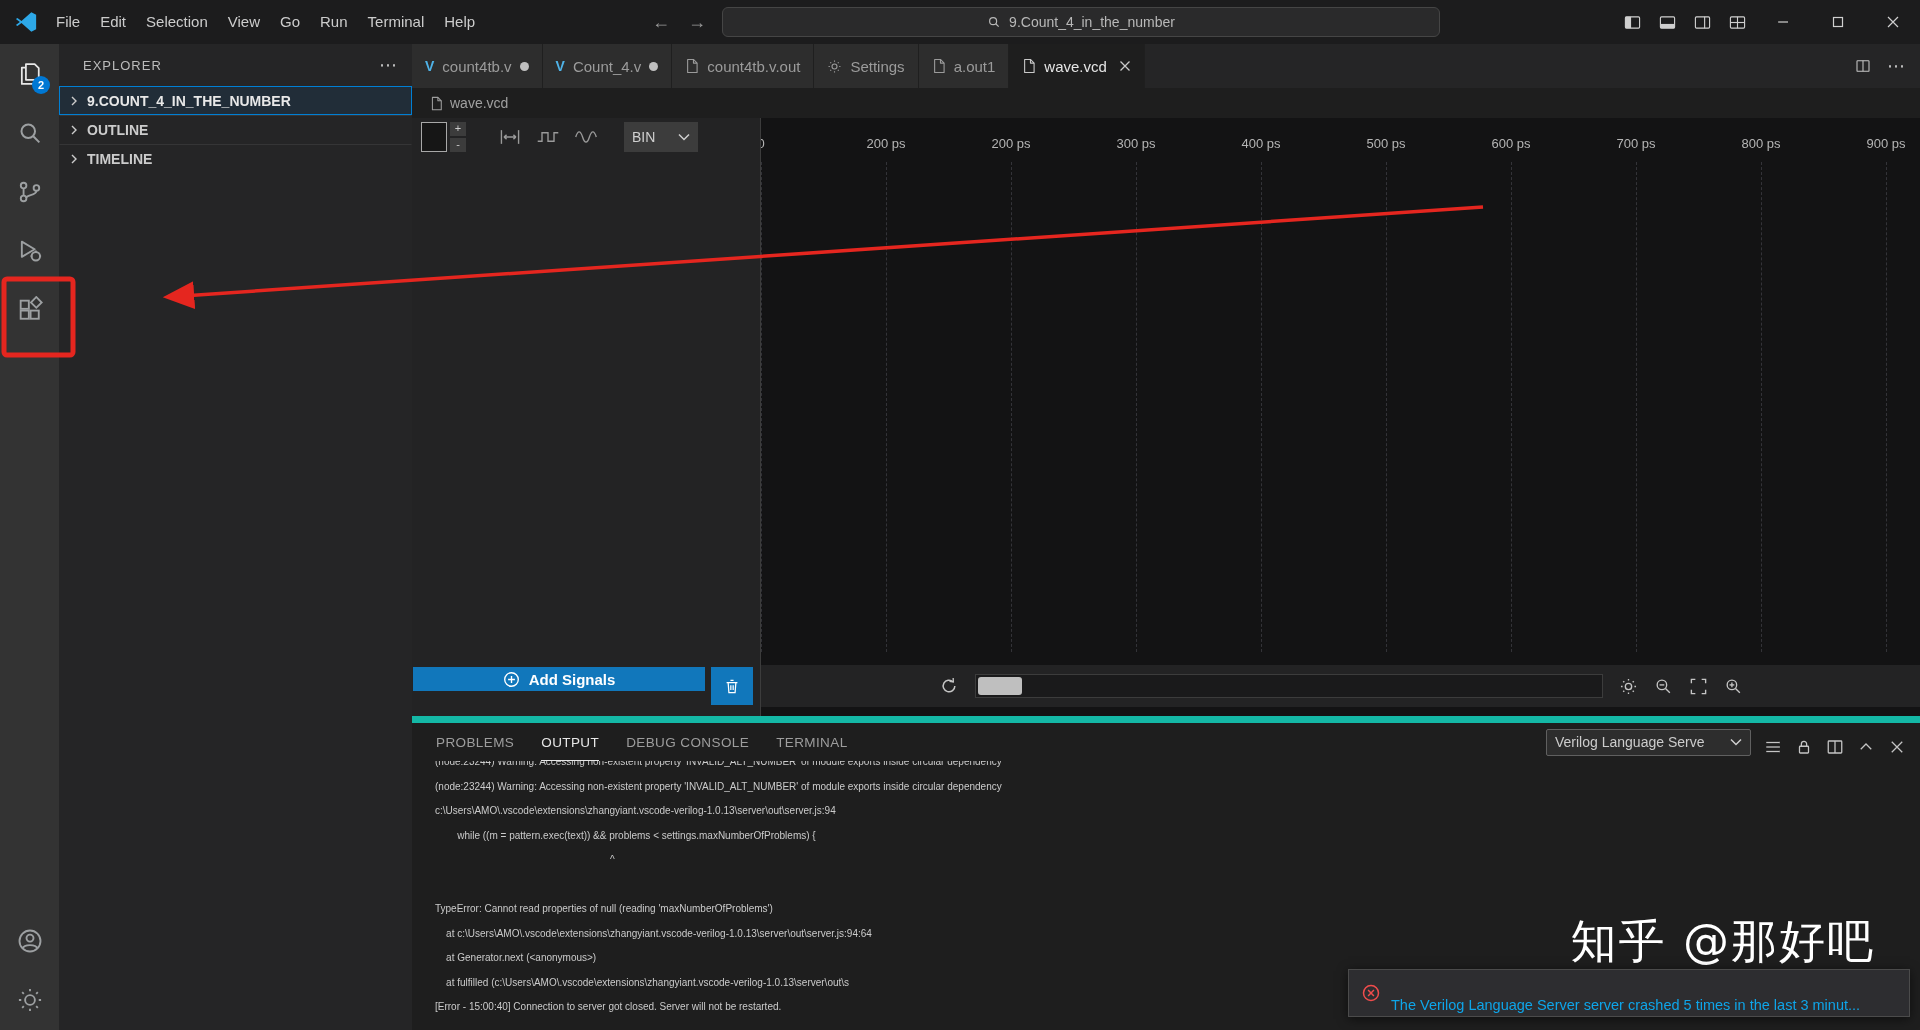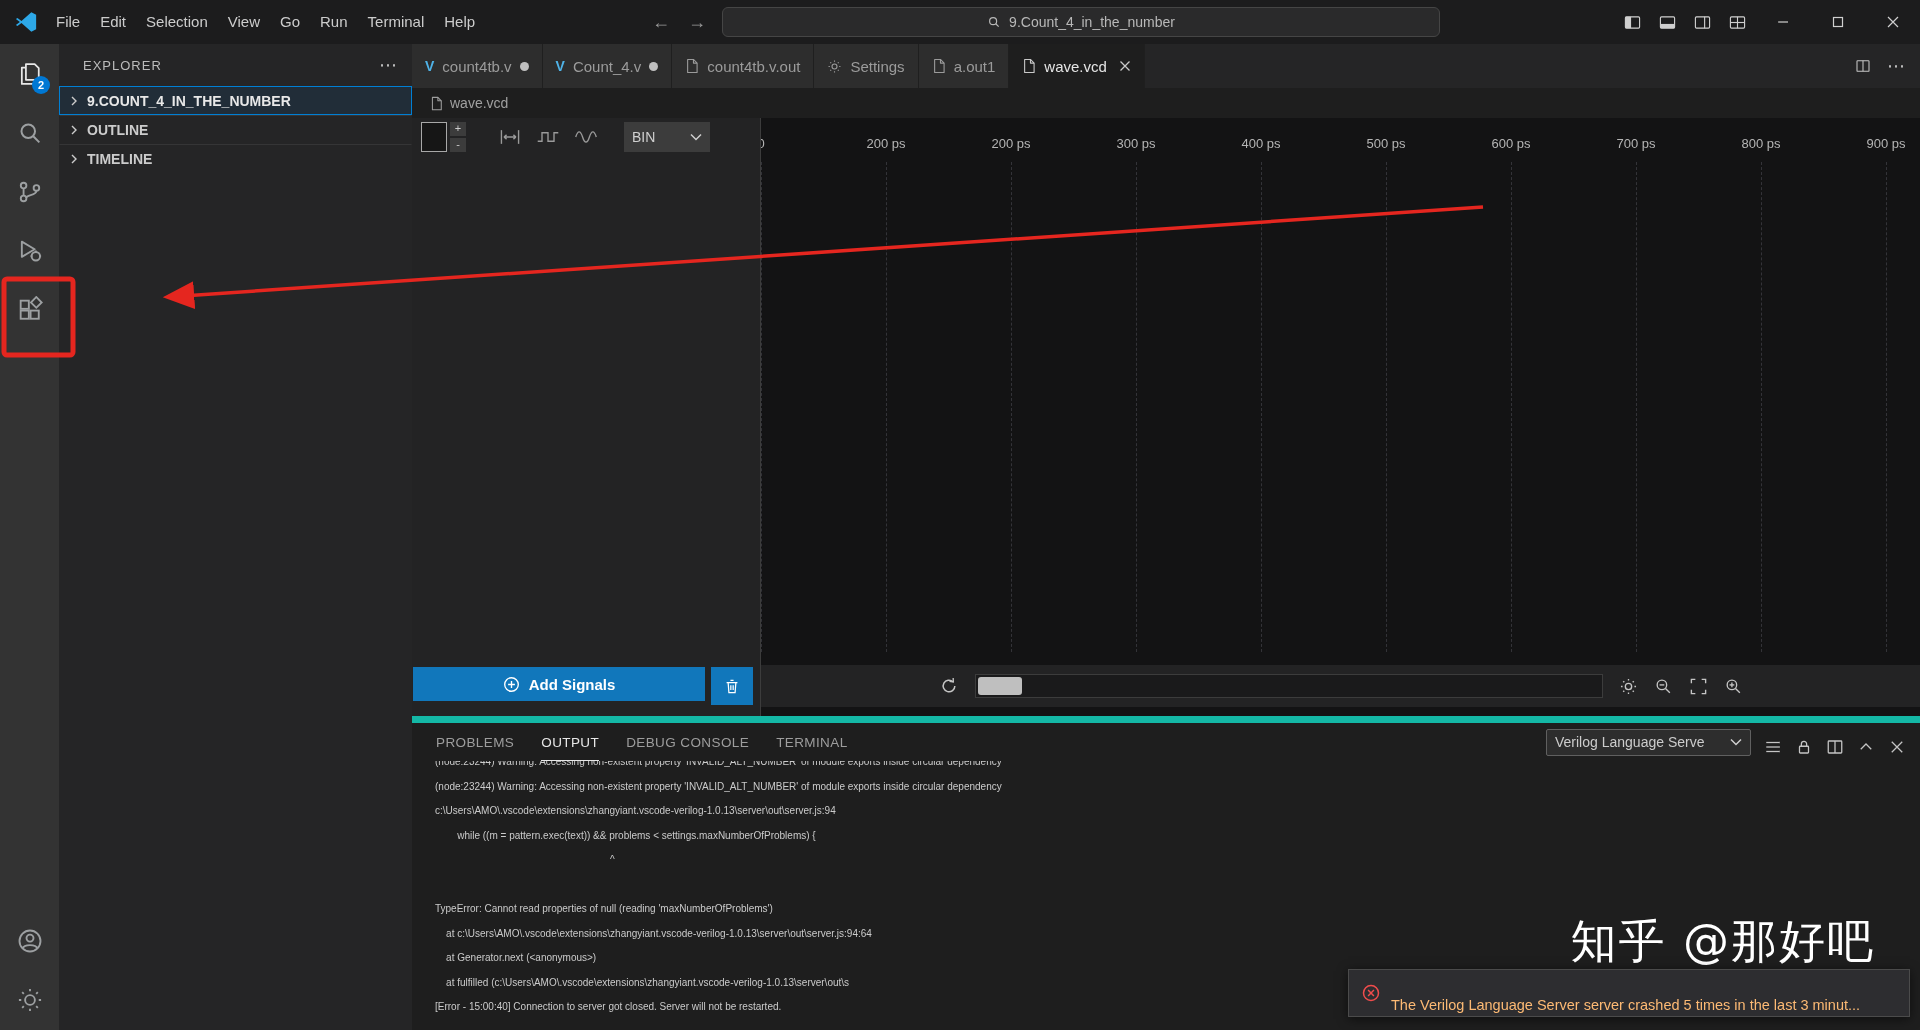--- a/index.html
+++ b/index.html
@@ -39,44 +39,44 @@
   
   .breadcrumb{position:absolute;left:412px;top:88px;right:0;height:30px;background:#1e1e1e;display:flex;align-items:center;gap:7px;padding-left:18px;font-size:14px;color:#a0a0a0;z-index:4;}
   
   .wave{position:absolute;left:412px;top:118px;right:0;height:598px;background:#232324;z-index:3;}
   .signals{position:absolute;left:0;top:0;bottom:0;width:348px;}
   .wtoolbar{position:absolute;left:9px;top:4px;display:flex;align-items:center;}
   .wbox{width:26px;height:30px;background:#161616;border:1px solid #a8a8a8;margin-right:3px;}
   .spin{display:flex;flex-direction:column;gap:2px;}
   .spin .spin-btn{width:16px;height:14px;background:#3c3c3c;color:#ccc;font-size:11px;line-height:13px;text-align:center;}
   .wicons{display:flex;gap:14px;margin-left:32px;align-items:center;}
-  .radix{margin-left:26px;width:86px;height:30px;background:#3c3c3c;color:#cfcfcf;font-size:14px;display:flex;align-items:center;justify-content:space-between;padding:0 8px;}
+  .radix{margin-left:26px;width:74px;height:30px;background:#3c3c3c;color:#cfcfcf;font-size:14px;display:flex;align-items:center;justify-content:space-between;padding:0 8px;}
   .addrow{position:absolute;left:1px;bottom:11px;display:flex;gap:6px;}
-  .add-btn{width:292px;height:34px;background:#1177bb;color:#fff;font-size:15px;font-weight:bold;display:flex;align-items:center;justify-content:center;gap:9px;}
+  .add-btn{width:292px;height:24px;background:#1177bb;color:#fff;font-size:15px;font-weight:bold;display:flex;align-items:center;justify-content:center;gap:9px;}
   .trash-btn{width:42px;height:38px;background:#1177bb;display:flex;align-items:center;justify-content:center;}
   .canvas{position:absolute;left:348px;top:0;right:0;bottom:0;background:#131314;border-left:1px solid #3c3c3c;overflow:hidden;}
   .tick{position:absolute;top:0;bottom:0;left:calc(var(--i) * 125px);}
   .tick-label{position:absolute;top:18px;left:0;transform:translateX(-50%);font-size:13px;color:#b5b5b5;white-space:nowrap;}
   .tick-line{position:absolute;top:44px;bottom:64px;left:0;width:0;border-left:1px dashed #333338;}
   .canvas-bar{position:absolute;left:0;right:0;bottom:9px;height:42px;background:#232324;display:flex;align-items:center;padding-left:178px;gap:16px;}
   .slider{width:628px;height:24px;background:#1a1a1b;border:1px solid #3c3c3c;position:relative;}
   .thumb{position:absolute;left:2px;top:2px;width:44px;height:18px;background:#bfbfbf;border-radius:3px;}
   
   .panel{position:absolute;left:412px;top:716px;right:0;bottom:0;background:#1e1e1e;border-top:7px solid #14b8a6;z-index:6;}
   .panel-header{height:38px;display:flex;align-items:center;padding:0 14px 0 24px;}
   .ptab{margin-right:27px;font-size:13.5px;letter-spacing:0.4px;color:#9d9d9d;height:37px;line-height:37px;}
   .ptab.active{color:#e7e7e7;border-bottom:1px solid #e7e7e7;}
   .panel-actions{margin-left:auto;display:flex;align-items:flex-end;gap:13px;}
   .channel{width:205px;height:27px;border:1px solid #606060;background:#2d2d2d;border-radius:2px;display:flex;align-items:center;justify-content:space-between;padding:0 8px;font-size:14px;color:#cccccc;white-space:nowrap;overflow:hidden;}
   .panel-body{position:absolute;top:38px;left:0;right:0;bottom:0;overflow:hidden;padding-left:23px;}
   .panel-body-inner{margin-top:-11px;}
   .oline{white-space:pre;font-family:Liberation Sans, sans-serif;font-size:10px;line-height:24.5px;color:#cbcbcb;min-height:24.5px;}
   
   .notification{position:absolute;right:10px;bottom:13px;width:562px;height:48px;background:#2d2d30;border:1px solid #4b4b4b;box-shadow:0 2px 10px rgba(0,0,0,0.55);display:flex;align-items:center;gap:10px;padding:0 12px;z-index:40;}
-  .notif-text{font-size:14.5px;color:#fdba74;white-space:nowrap;overflow:hidden;margin-top:24px;}
+  .notif-text{font-size:14.5px;color:#0ea5e9;white-space:nowrap;overflow:hidden;margin-top:24px;}
   
   .watermark{position:absolute;right:45px;bottom:57px;font-size:46px;color:#ffffff;font-weight:500;letter-spacing:2px;z-index:30;font-family:"DejaVu Sans",sans-serif;}
   .annotations{position:absolute;left:0;top:0;width:1920px;height:1030px;z-index:50;pointer-events:none;}
 </style>
 </head>
 <body>
 
 <div class="titlebar">
   <span class="logo">
     <svg width="24" height="24" viewBox="0 0 90 90">

